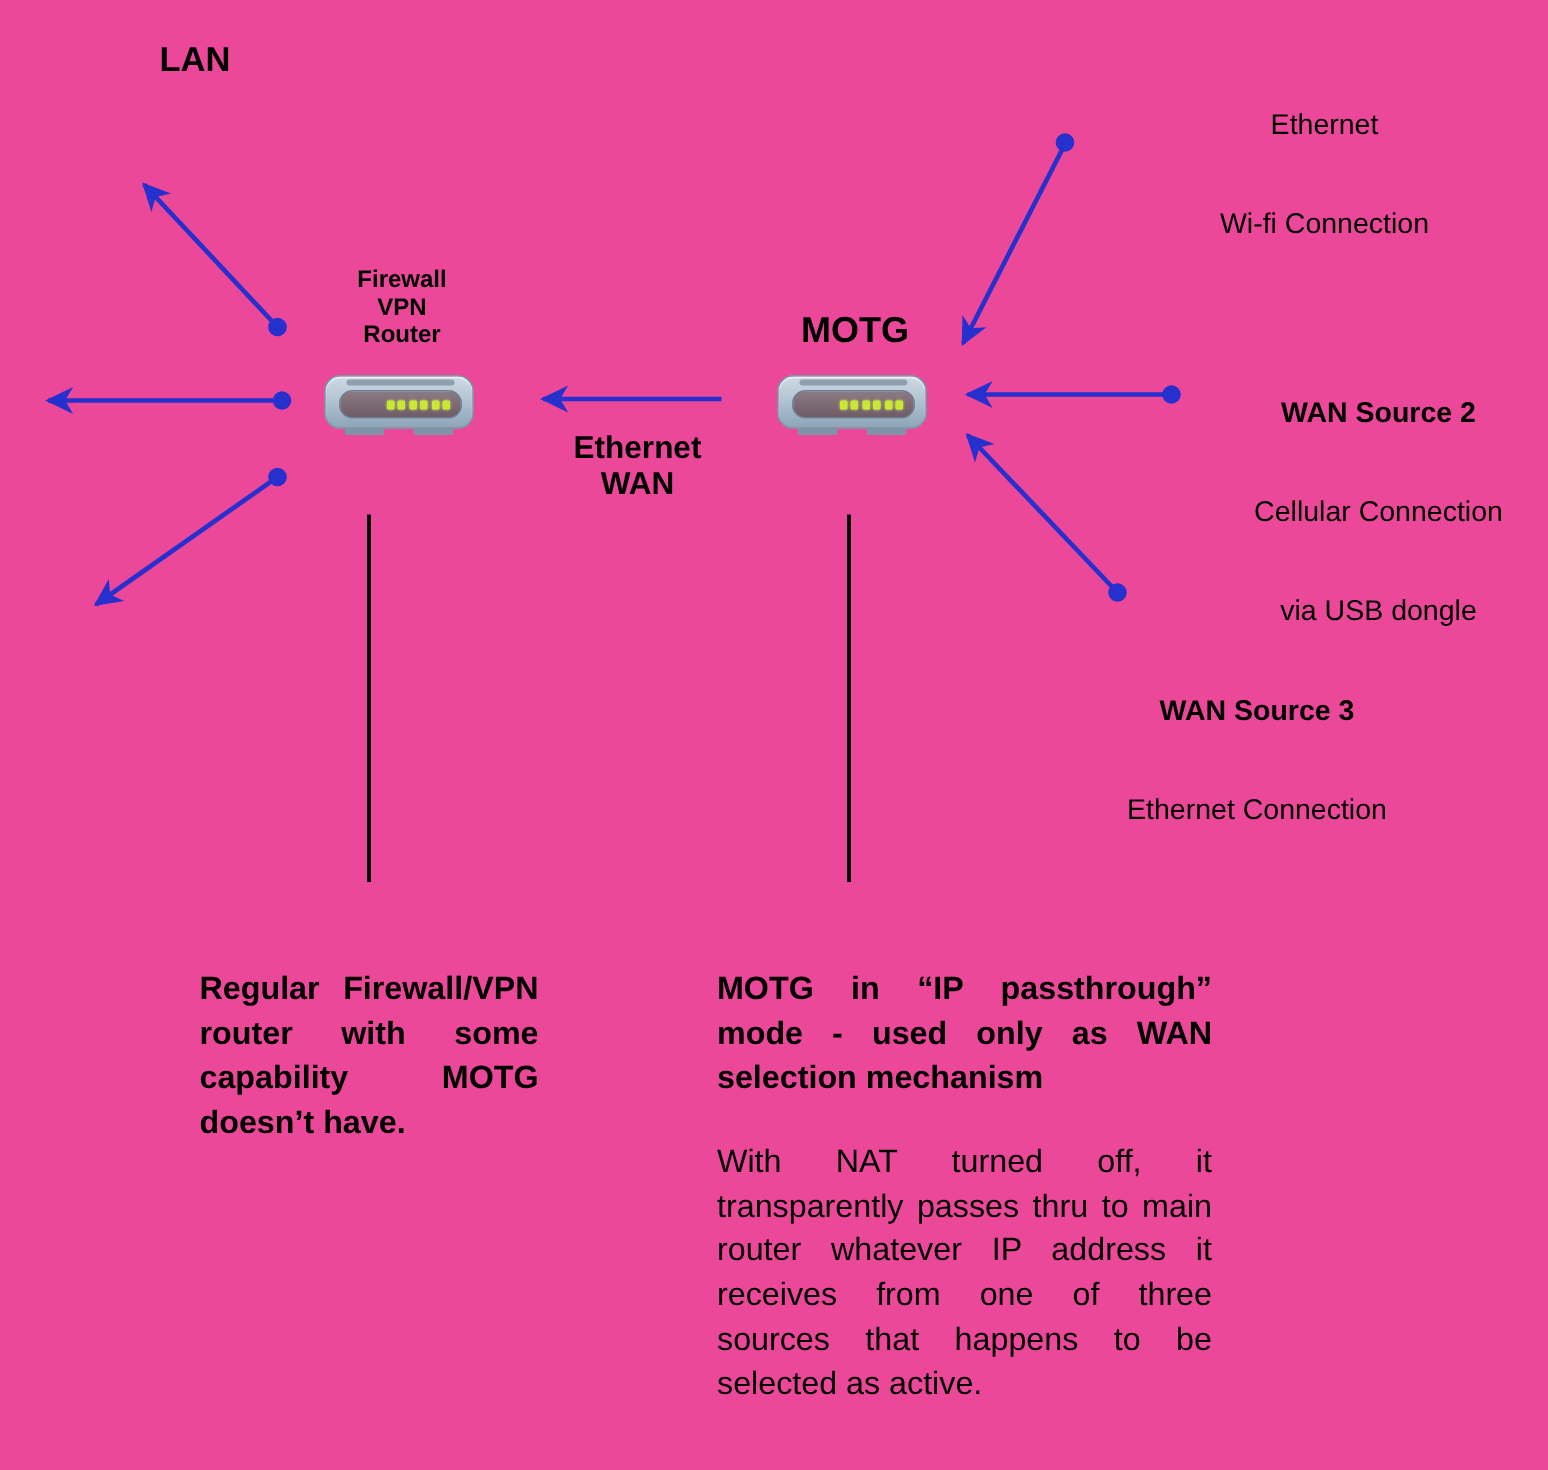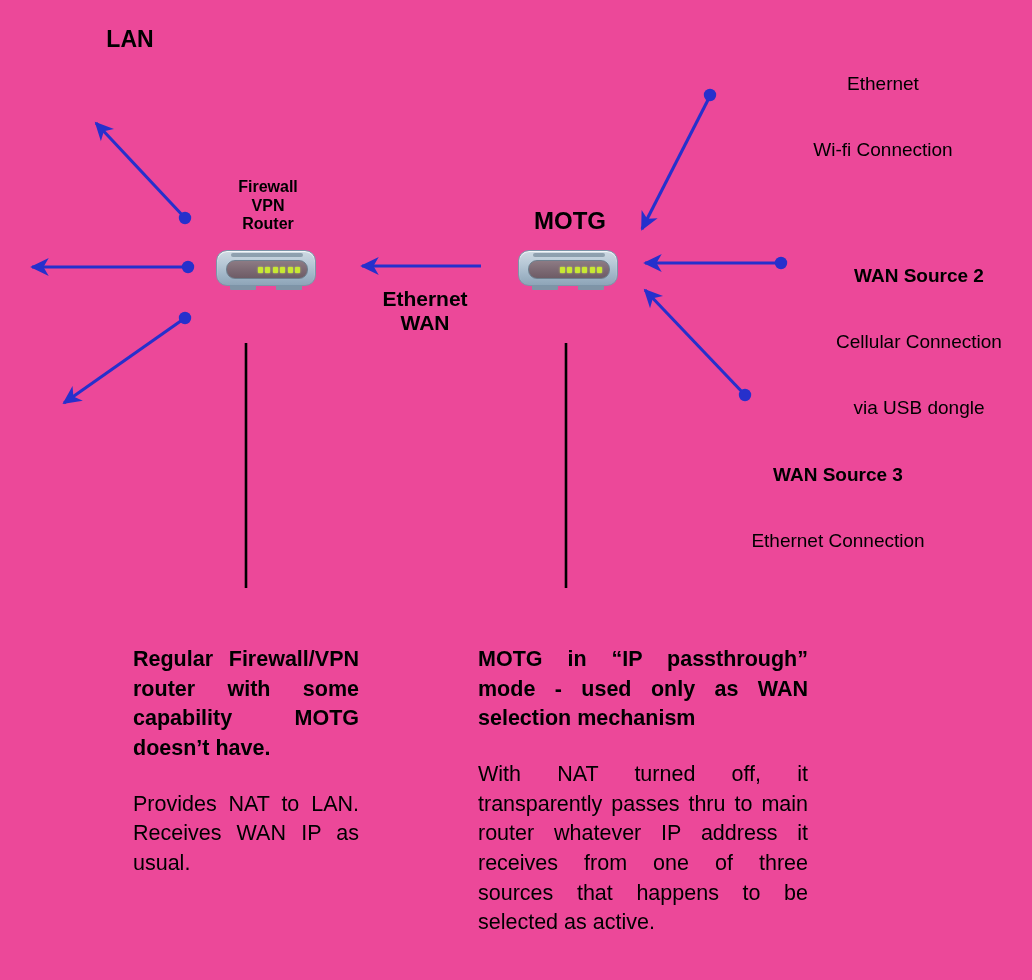--- a/index.html
+++ b/index.html
@@ -223,21 +223,20 @@
           <span class="led"></span>
           <span class="led"></span>
         </div>
       </div>
     </div>
   </div>
 
   <div class="col col-left">
     <div class="para-bold">Regular Firewall/VPN router with some capability MOTG doesn’t have.</div>
     <div class="para-gap"></div>
-    <div class="para-normal">Provides NAT to LAN. Receives WAN IP as usual.</div>
   </div>
 
   <div class="col col-right">
     <div class="para-bold">MOTG in “IP passthrough” mode - used only as WAN selection mechanism</div>
     <div class="para-gap"></div>
     <div class="para-normal">With NAT turned off, it transparently passes thru  to main router whatever IP address it receives from one of three sources that happens to be selected as active.</div>
   </div>
 
 </div>
 

